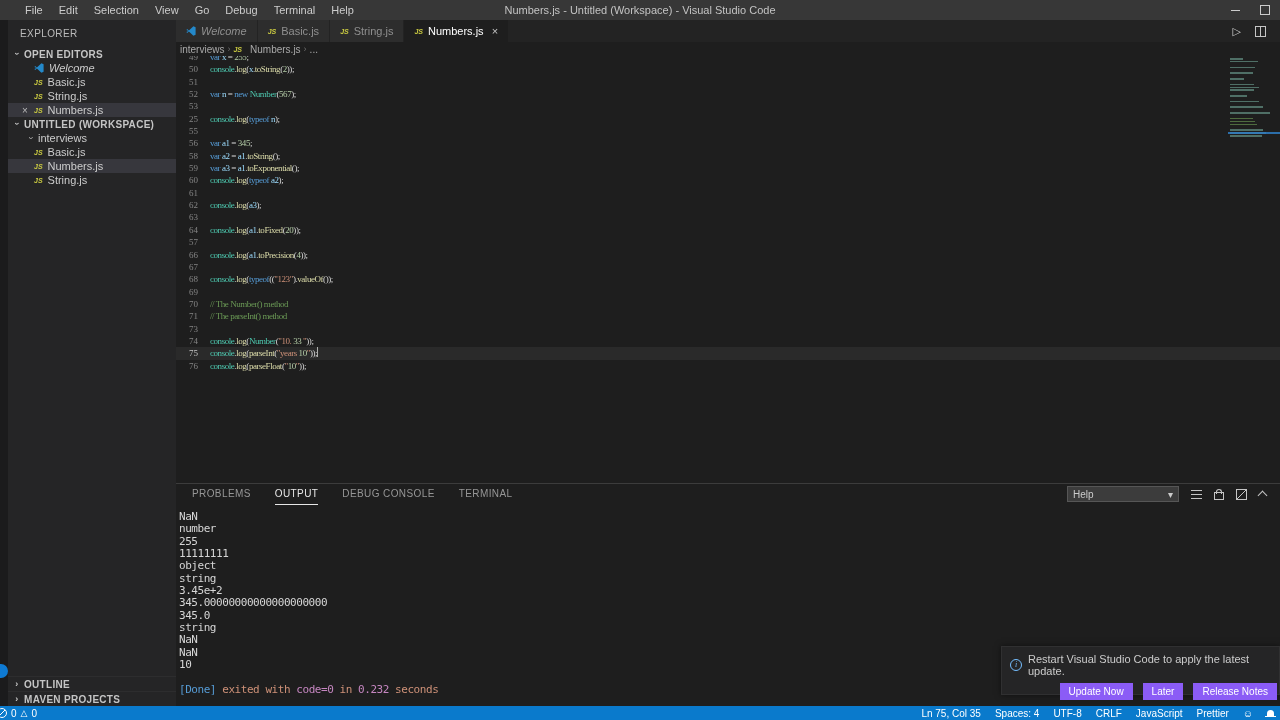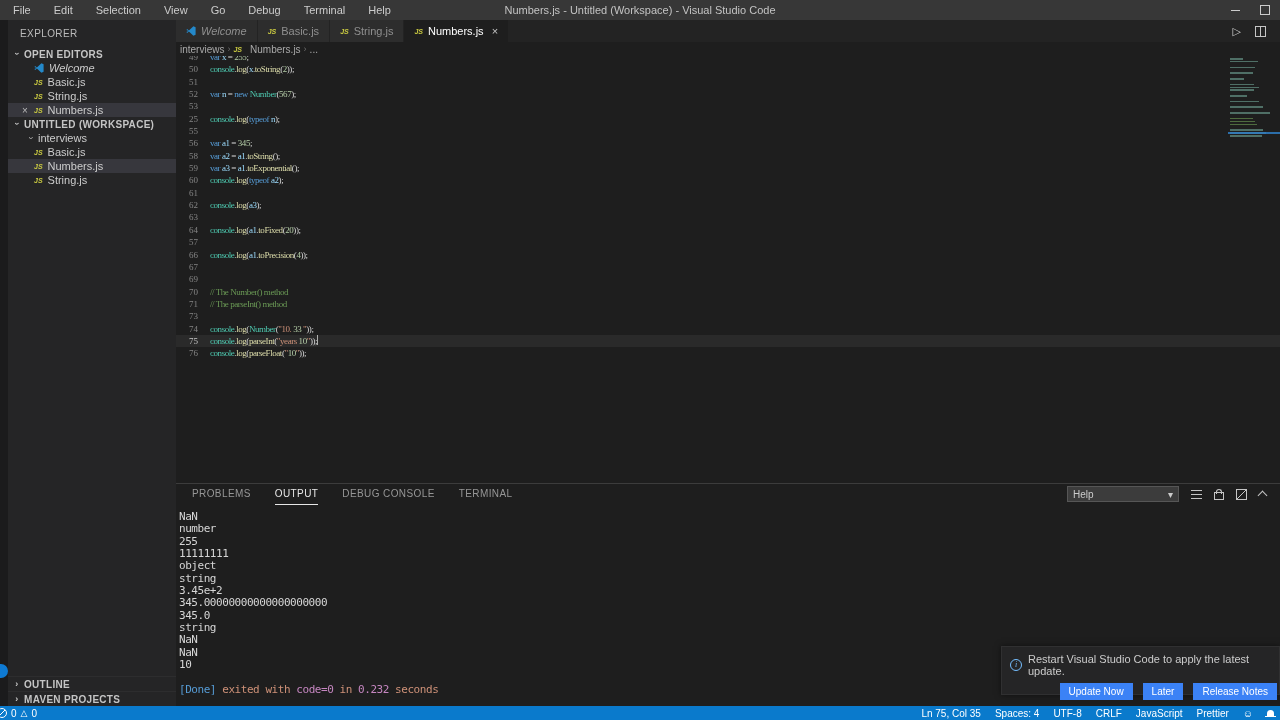--- a/index.html
+++ b/index.html
@@ -2,21 +2,21 @@
 <html><head>
 <meta charset="utf-8">
 <style>
   html,body{margin:0;padding:0;background:#111;}
   .app{position:relative;width:1280px;height:720px;background:#1e1e1e;overflow:hidden;
        font-family:"Liberation Sans",sans-serif;color:#cccccc;font-size:11px;
        -webkit-font-smoothing:antialiased;}
   
   .titlebar{position:absolute;top:0;left:0;right:0;height:20px;background:#373737;
             display:flex;align-items:center;}
-  .menus{display:flex;align-items:center;height:100%;padding-left:5px;gap:7px;}
+  .menus{display:flex;align-items:center;height:100%;padding-left:17px;}
   .menu-item{padding:0 8px;height:100%;display:flex;align-items:center;color:#cccccc;font-size:11px;cursor:default;}
   .win-title{position:absolute;left:50%;transform:translateX(-50%);font-size:11px;color:#c3c3c3;white-space:nowrap;}
   .win-controls{margin-left:auto;display:flex;align-items:center;height:100%;}
   .win-btn{width:30px;height:100%;display:flex;align-items:center;justify-content:center;color:#cccccc;}
   .minimize-glyph{display:inline-block;width:9px;height:1px;background:#cccccc;}
   .restore-glyph{display:inline-block;width:8px;height:8px;border:1px solid #cccccc;position:relative;}
   
   .main{position:absolute;top:20px;left:0;right:0;bottom:14px;display:flex;}
   .activity-strip{width:8px;background:#1b1b1c;}
   .sidebar{width:168px;background:#252526;position:relative;overflow:hidden;font-size:11px;}
@@ -80,21 +80,21 @@
       font-family:"DejaVu Sans Mono",monospace;font-size:11px;letter-spacing:-0.45px;color:#d6d6d6;}
   .orow{height:12.35px;line-height:12.35px;white-space:pre;}
   .panel-body .pad{height:7px;}
   
   .notif{position:absolute;right:0;bottom:25px;width:277px;height:47px;background:#252526;
       border:1px solid #303031;box-shadow:0 0 6px rgba(0,0,0,.5);z-index:40;font-size:11px;}
   .notif-row{display:flex;align-items:center;padding:6px 8px 0 8px;gap:6px;color:#cccccc;}
   .info-glyph{flex:0 0 auto;width:10px;height:10px;border:1px solid #75beff;border-radius:50%;color:#75beff;
       font-size:8px;line-height:10px;text-align:center;font-style:italic;font-family:"Liberation Serif",serif;}
   .notif-btns{display:flex;justify-content:flex-end;gap:10px;padding:6px 2px 0 0;overflow:hidden;}
-  .notif-btn{background:#3b82f6;color:#ffffff;font-size:10px;padding:3px 9px;white-space:nowrap;cursor:pointer;}
+  .notif-btn{background:#8b5cf6;color:#ffffff;font-size:10px;padding:3px 9px;white-space:nowrap;cursor:pointer;}
   
   .statusbar{position:absolute;left:0;right:0;bottom:0;height:14px;background:#0a7acc;color:#ffffff;
       display:flex;align-items:center;font-size:10px;padding:0 6px 0 2px;z-index:50;}
   .sb-left{display:flex;align-items:center;gap:4px;}
   .err-glyph{display:inline-block;width:8px;height:8px;border:1px solid #fff;border-radius:50%;
       background:linear-gradient(135deg,transparent 45%,#fff 45%,#fff 55%,transparent 55%);margin-left:-5px;}
   .warn-glyph{font-size:9px;line-height:10px;}
   .sb-right{margin-left:auto;display:flex;align-items:center;gap:14px;white-space:nowrap;}
   .smiley{font-size:10px;}
   .bell{display:inline-block;width:7px;height:6px;background:#fff;border-radius:4px 4px 0 0;position:relative;}
@@ -238,20 +238,21 @@
             <div class="crow"><span class="ln">58</span><span class="ct"><span class="tk-kw">var </span><span class="tk-vr">a2 </span><span class="tk-pl">= </span><span class="tk-vr">a1</span><span class="tk-pl">.</span><span class="tk-fn">toString</span><span class="tk-pl">();</span></span></div>
             <div class="crow"><span class="ln">59</span><span class="ct"><span class="tk-kw">var </span><span class="tk-vr">a3 </span><span class="tk-pl">= </span><span class="tk-vr">a1</span><span class="tk-pl">.</span><span class="tk-fn">toExponential</span><span class="tk-pl">();</span></span></div>
             <div class="crow"><span class="ln">60</span><span class="ct"><span class="tk-cls">console</span><span class="tk-pl">.</span><span class="tk-fn">log</span><span class="tk-pl">(</span><span class="tk-kw">typeof </span><span class="tk-vr">a2</span><span class="tk-pl">);</span></span></div>
             <div class="crow"><span class="ln">61</span><span class="ct"></span></div>
             <div class="crow"><span class="ln">62</span><span class="ct"><span class="tk-cls">console</span><span class="tk-pl">.</span><span class="tk-fn">log</span><span class="tk-pl">(</span><span class="tk-vr">a3</span><span class="tk-pl">);</span></span></div>
             <div class="crow"><span class="ln">63</span><span class="ct"></span></div>
             <div class="crow"><span class="ln">64</span><span class="ct"><span class="tk-cls">console</span><span class="tk-pl">.</span><span class="tk-fn">log</span><span class="tk-pl">(</span><span class="tk-vr">a1</span><span class="tk-pl">.</span><span class="tk-fn">toFixed</span><span class="tk-pl">(</span><span class="tk-num">20</span><span class="tk-pl">));</span></span></div>
             <div class="crow"><span class="ln">57</span><span class="ct"></span></div>
             <div class="crow"><span class="ln">66</span><span class="ct"><span class="tk-cls">console</span><span class="tk-pl">.</span><span class="tk-fn">log</span><span class="tk-pl">(</span><span class="tk-vr">a1</span><span class="tk-pl">.</span><span class="tk-fn">toPrecision</span><span class="tk-pl">(</span><span class="tk-num">4</span><span class="tk-pl">));</span></span></div>
             <div class="crow"><span class="ln">67</span><span class="ct"></span></div>
+            <div class="crow"><span class="ln">68</span><span class="ct"><span class="tk-cls">console</span><span class="tk-pl">.</span><span class="tk-fn">log</span><span class="tk-pl">(</span><span class="tk-kw">typeof</span><span class="tk-pl">((</span><span class="tk-str">"123"</span><span class="tk-pl">).</span><span class="tk-fn">valueOf</span><span class="tk-pl">());</span></span></div>
             <div class="crow"><span class="ln">69</span><span class="ct"></span></div>
             <div class="crow"><span class="ln">70</span><span class="ct"><span class="tk-cm">// The Number() method</span></span></div>
             <div class="crow"><span class="ln">71</span><span class="ct"><span class="tk-cm">// The parseInt() method</span></span></div>
             <div class="crow"><span class="ln">73</span><span class="ct"></span></div>
             <div class="crow"><span class="ln">74</span><span class="ct"><span class="tk-cls">console</span><span class="tk-pl">.</span><span class="tk-fn">log</span><span class="tk-pl">(</span><span class="tk-cls">Number</span><span class="tk-pl">(</span><span class="tk-str">"10. </span><span class="tk-num">33</span><span class="tk-str"> "</span><span class="tk-pl">));</span></span></div>
             <div class="crow cur"><span class="ln">75</span><span class="ct"><span class="tk-cls">console</span><span class="tk-pl">.</span><span class="tk-fn">log</span><span class="tk-pl">(</span><span class="tk-fn">parseInt</span><span class="tk-pl">(</span><span class="tk-str">"years </span><span class="tk-num">10</span><span class="tk-str">"</span><span class="tk-pl">));</span><span class="cursor"></span></span></div>
             <div class="crow"><span class="ln">76</span><span class="ct"><span class="tk-cls">console</span><span class="tk-pl">.</span><span class="tk-fn">log</span><span class="tk-pl">(</span><span class="tk-fn">parseFloat</span><span class="tk-pl">(</span><span class="tk-str">"</span><span class="tk-num">10</span><span class="tk-str">"</span><span class="tk-pl">));</span></span></div>
           </div>
         <div class="minimap" id="minimap">
             <div class="mm-bar" style="top: 2px; width: 12.6px; background: rgb(79, 111, 102);"></div>

